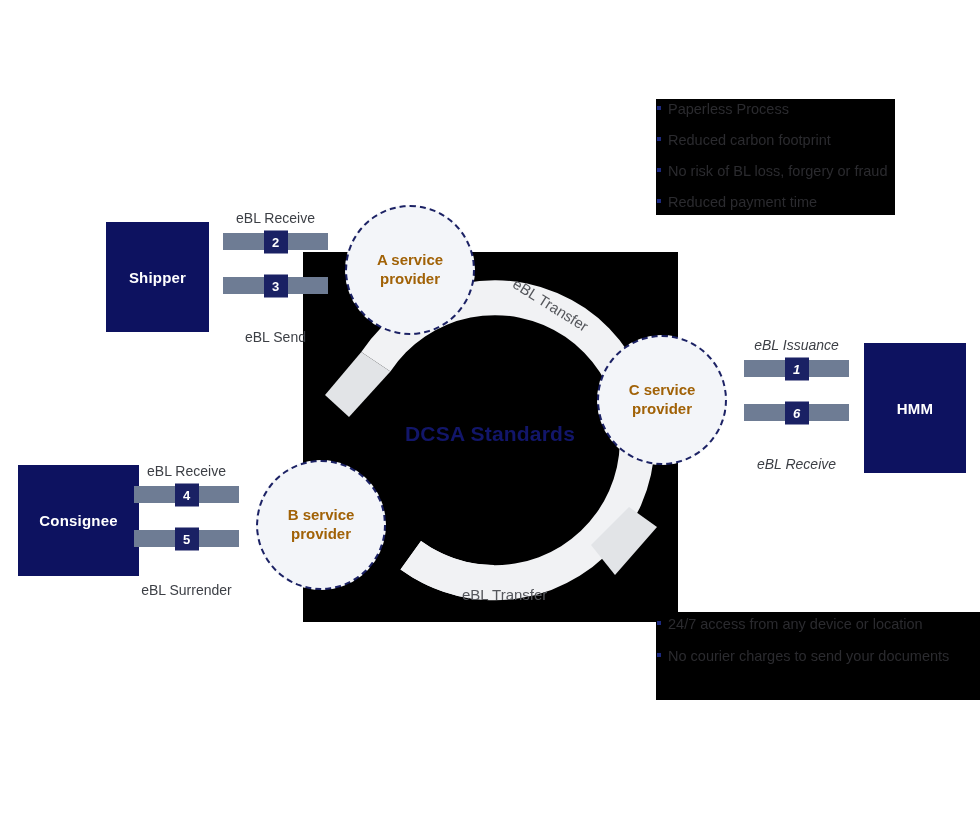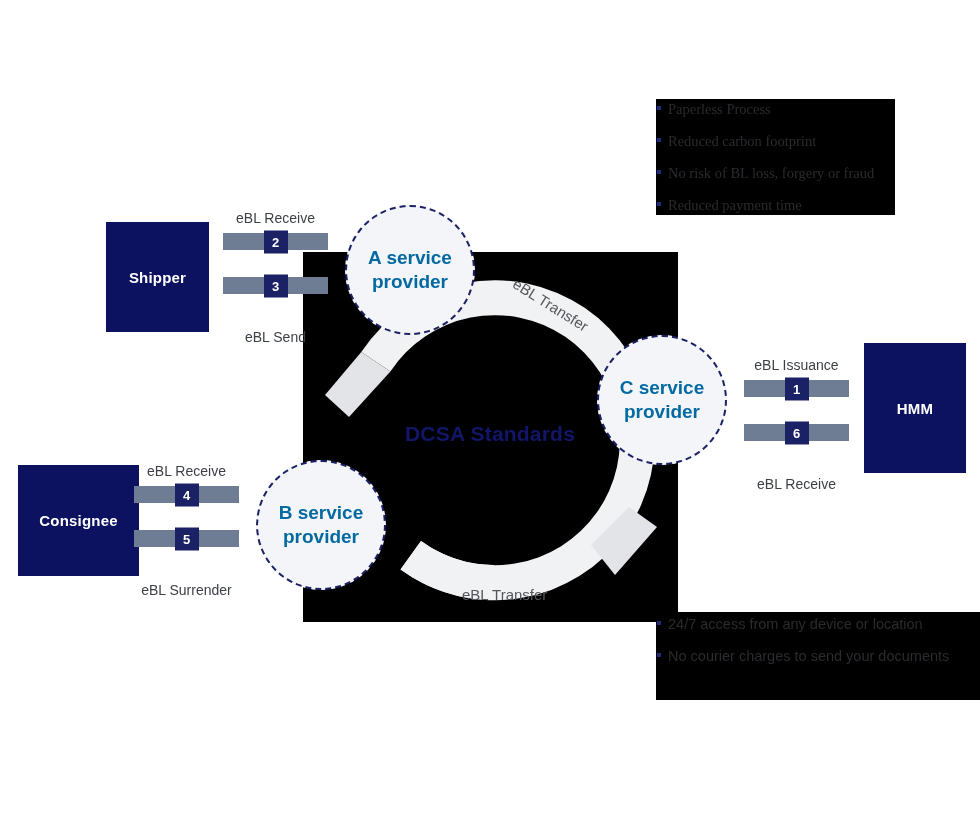--- a/index.html
+++ b/index.html
@@ -34,21 +34,21 @@
   }
   #label-transfer-top{left:519px;top:275px;transform:rotate(32deg);transform-origin:left top;}
   #label-transfer-bottom{left:462px;top:586px;}
 
   
   .provider{
     position:absolute;border-radius:50%;
     background:#f3f5f9;
     border:2px dashed #1b2164;
     display:flex;align-items:center;justify-content:center;
-    text-align:center;color:#0369a1;font-weight:700;font-size:19px;
+    text-align:center;color:#a16207;font-weight:700;font-size:15px;
     line-height:1.25;box-sizing:border-box;
   }
   #provider-a{left:345px;top:205px;width:130px;height:130px;}
   #provider-b{left:256px;top:460px;width:130px;height:130px;}
   #provider-c{left:597px;top:335px;width:130px;height:130px;}
   .provider span{display:block;}
 
   
   .party-box{
     position:absolute;background:#0d1260;color:#ffffff;
@@ -73,34 +73,34 @@
   }
   .flow-bar:last-of-type{margin-bottom:0;}
   .flow-badge{
     position:absolute;left:50%;top:50%;transform:translate(-50%,-50%);
     width:24px;height:23px;background:#1a2164;color:#ffffff;
     font-size:13px;font-weight:700;display:flex;align-items:center;
     justify-content:center;
   }
   #flow-shipper{left:223px;top:233px;width:105px;}
   #flow-consignee{left:134px;top:486px;width:105px;}
-  #flow-hmm{left:744px;top:380px;width:105px;}
+  #flow-hmm{left:744px;top:360px;width:105px;font-style:italic;}
 
   
   .bullets{position:absolute;}
   .bullet-row{
     display:flex;align-items:baseline;gap:7px;
     font-size:14.5px;color:#2b2b2f;white-space:nowrap;
   }
   .bullet-dot{
     width:4px;height:4px;background:#1d2a80;flex:0 0 4px;
     position:relative;top:-4px;
   }
   #bullets-top{left:657px;top:101px;}
-  #bullets-top .bullet-row{margin-bottom:15px;font-family:Liberation Serif, serif;}
+  #bullets-top .bullet-row{margin-bottom:15px;}
   #bullets-bottom{left:657px;top:616px;}
   #bullets-bottom .bullet-row{margin-bottom:16px;}
 </style>
 </head>
 <body>
 
 <div id="stage">
 
   <div class="black-panel" id="panel-center"></div>
   <div class="black-panel" id="panel-topright"></div>

